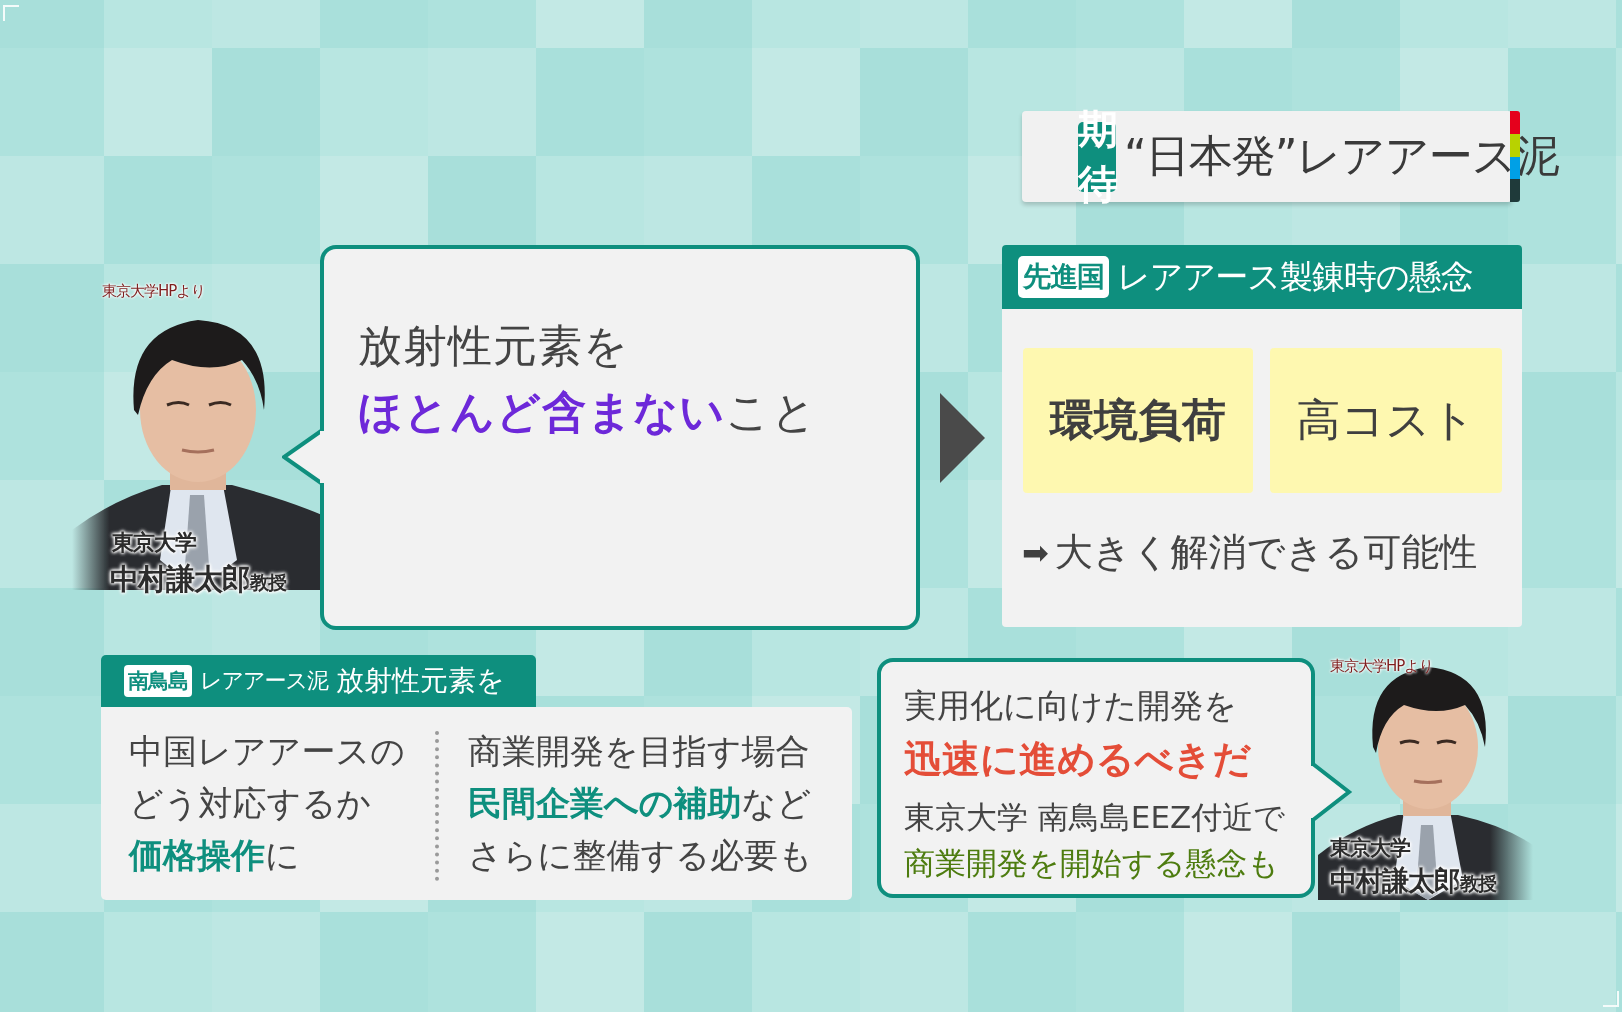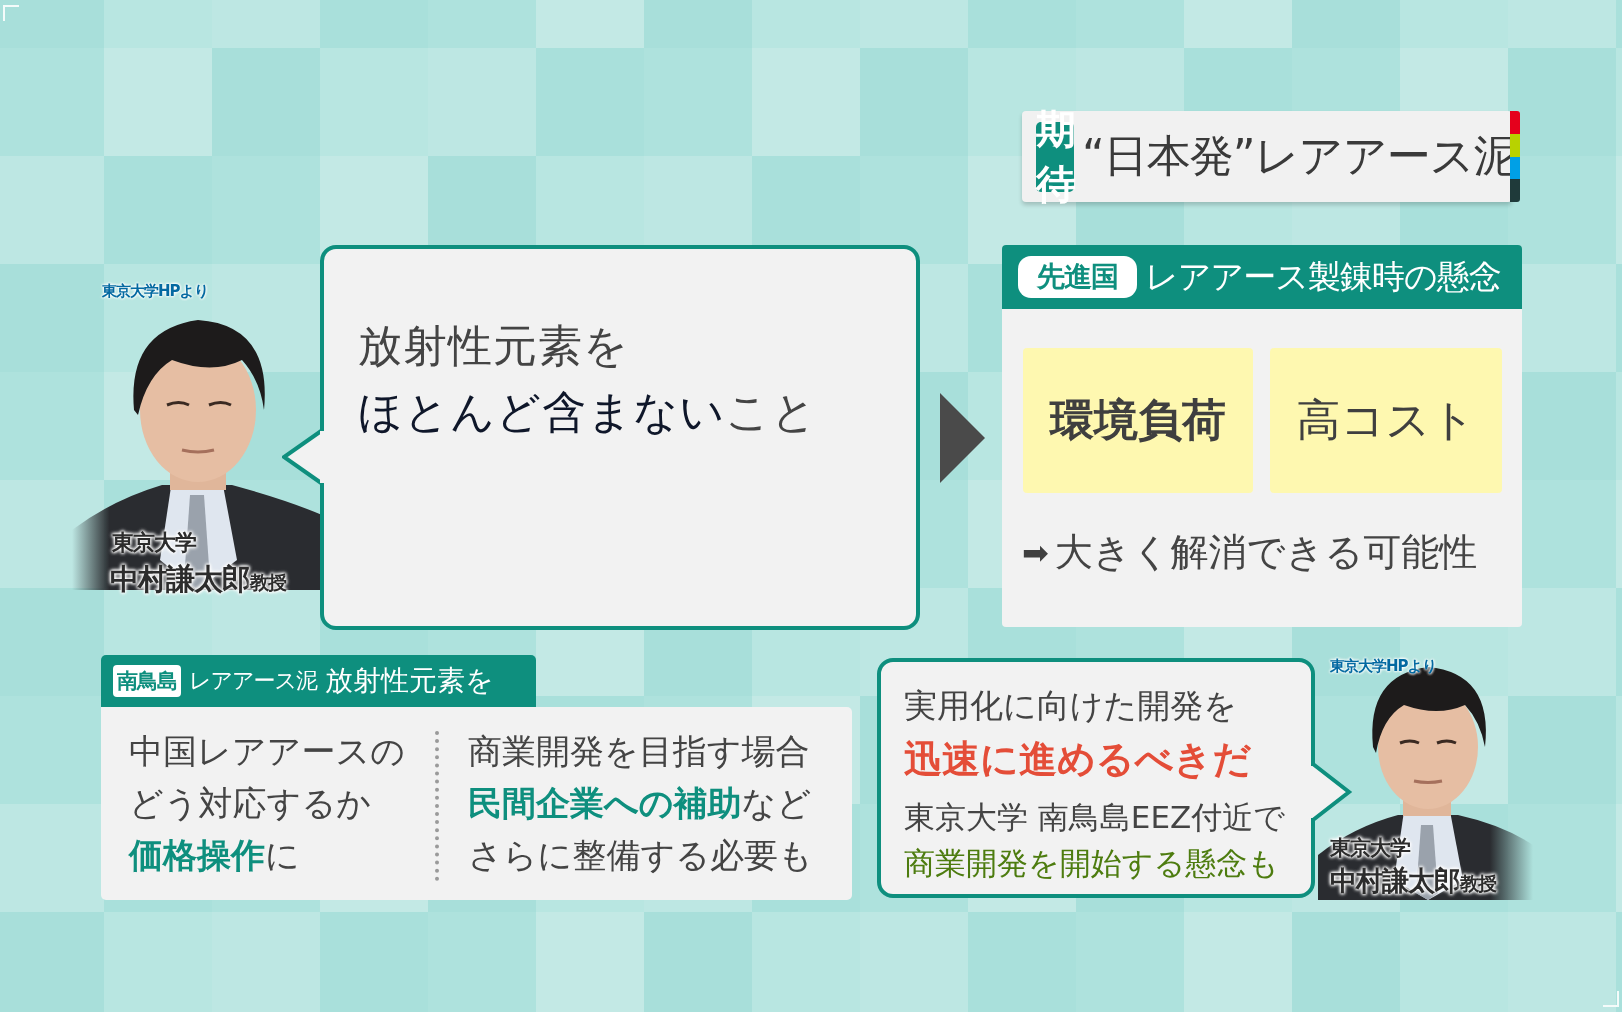--- a/index.html
+++ b/index.html
@@ -13,84 +13,84 @@
   .bg { position: absolute; inset: 0; overflow: hidden; }
   .tile { position: absolute; width: 108px; height: 108px; }
   .corner { position: absolute; width: 16px; height: 16px; border-color: #f4fbfa; border-style: solid; }
   .corner.tl { left: 3px; top: 5px; border-width: 2px 0 0 2px; }
   .corner.br { right: 3px; bottom: 5px; border-width: 0 2px 2px 0; }
 
   
   .title-box {
     position: absolute; left: 1022px; top: 111px; width: 490px; height: 91px;
     background: #f1f1f1; border-radius: 4px; box-shadow: 0 3px 4px rgba(0,0,0,0.18);
-    display: flex; align-items: center;
+    display: flex; align-items: center; padding-left: 42px;
   }
   .title-badge {
     margin-left: 14px; width: 84px; height: 70px; border-radius: 5px;
     background: #0e8f7e; color: #fff; font-size: 40px; font-weight: bold;
     display: flex; align-items: center; justify-content: center; letter-spacing: -2px;
   }
   .title-text { margin-left: 8px; font-size: 44px; color: #3a3a3a; letter-spacing: -1px; white-space: nowrap; }
   .color-bar { position: absolute; right: -8px; top: 0; width: 10px; height: 91px; border-radius: 0 3px 3px 0; overflow: hidden; }
   .color-bar div { height: 25%; }
 
   
   .portrait { position: absolute; }
-  .portrait .src { position: absolute; font-size: 15px; color: #0369a1; font-weight: bold; white-space: nowrap;
+  .portrait .src { position: absolute; font-size: 15px; color: #7f1d1d; font-weight: normal; white-space: nowrap;
     text-shadow: 0 0 3px #fff, 0 0 3px #fff, 0 0 3px #fff; letter-spacing: -1px; }
   .portrait svg { position: absolute; }
   .portrait .aff { position: absolute; font-size: 22px; font-weight: bold; color: #2c2c2c; white-space: nowrap;
     text-shadow: 0 0 3px #fff, 0 0 3px #fff, 0 0 4px #fff, 0 0 4px #fff; letter-spacing: -1px; }
   .portrait .nm { position: absolute; font-size: 29px; font-weight: bold; color: #2c2c2c; white-space: nowrap;
     text-shadow: 0 0 3px #fff, 0 0 3px #fff, 0 0 4px #fff, 0 0 4px #fff; letter-spacing: -1px; }
   .portrait .nm small { font-size: 19px; text-align: center; }
 
   
   .bubble-left {
     position: absolute; left: 320px; top: 245px; width: 600px; height: 385px;
     background: #f2f2f2; border: 4px solid #0e8f7e; border-radius: 16px;
   }
   .bubble-left .tab {
     position: absolute; left: -4px; top: -4px; width: 556px; height: 66px;
     background: #0e8f7e; border-radius: 14px 0 6px 0;
     color: #fff; font-size: 32px; padding-left: 14px; line-height: 64px; letter-spacing: -1px; white-space: nowrap;
   }
   .bubble-left .line1 { position: absolute; left: 34px; top: 68px; font-size: 44px; color: #444; letter-spacing: 1px; white-space: nowrap; }
   .bubble-left .line2 { position: absolute; left: 34px; top: 134px; font-size: 44px; color: #444; letter-spacing: 1px; white-space: nowrap; }
-  .bubble-left .line2 .hl { color: #0f172a; font-weight: normal; }
+  .bubble-left .line2 .hl { color: #6d28d9; font-weight: bold; }
   .red-box {
     position: absolute; left: 17px; top: 214px; width: 565px; height: 148px;
     background: #e44d38; border-radius: 4px; padding-left: 14px;
   }
   .red-box .r1 { position: absolute; left: 16px; top: 12px; font-size: 44px; font-weight: bold; color: #f6ea0e; white-space: nowrap; letter-spacing: 1px; }
   .red-box .r2 { position: absolute; left: 16px; top: 78px; font-size: 44px; color: #fff; white-space: nowrap; letter-spacing: 1px; }
   .tail { position: absolute; }
 
   
   .big-arrow { position: absolute; left: 940px; top: 393px; width: 0; height: 0;
     border-top: 45px solid transparent; border-bottom: 45px solid transparent; border-left: 45px solid #4a4a4a; }
 
   
   .panel-right { position: absolute; left: 1002px; top: 245px; width: 520px; height: 382px;
     background: #f2f2f2; border-radius: 4px; overflow: hidden; }
   .panel-right .hdr { height: 64px; background: #0e8f7e; display: flex; align-items: center; padding-left: 16px; }
-  .chip { background: #fff; color: #0e8f7e; border-radius: 13px; font-weight: bold; padding: 2px 19px; font-size: 28px; letter-spacing: -1px; }
+  .chip { background: #fff; color: #0e8f7e; border-radius: 5px; font-weight: bold; padding: 2px 5px; font-size: 28px; letter-spacing: -1px; }
   .panel-right .hdr .t { color: #fff; font-size: 33px; margin-left: 8px; white-space: nowrap; letter-spacing: -1px; }
   .ybox { position: absolute; top: 103px; height: 145px; background: #fef8b0; border-radius: 4px;
     display: flex; align-items: center; justify-content: center; font-size: 44px; color: #3f3f3f; font-weight: bold; }
   .ybox.a { left: 21px; width: 230px; }
   .ybox.b { left: 268px; width: 232px; font-weight: normal; }
   .concl { position: absolute; left: 20px; top: 282px; font-size: 38px; color: #444; white-space: nowrap; display: flex; align-items: center; }
   .concl .arr { font-size: 32px; margin-right: 6px; color: #3f3f3f; }
 
   
   .bl-tab { position: absolute; left: 101px; top: 655px; width: 435px; height: 52px;
     background: #0e8f7e; border-radius: 5px 5px 0 0; display: flex; align-items: center; padding-left: 12px; }
-  .bl-tab .chip { font-size: 21px; padding: 2px 4px; border-radius: 4px; }
+  .bl-tab .chip { font-size: 21px; padding: 2px 4px; border-radius: 4px; margin-left: 11px; }
   .bl-tab .s1 { color: #fff; font-size: 22px; margin-left: 8px; white-space: nowrap; letter-spacing: -1px; }
   .bl-tab .s2 { color: #fff; font-size: 28px; margin-left: 8px; white-space: nowrap; }
   .bl-body { position: absolute; left: 101px; top: 707px; width: 751px; height: 193px;
     background: #f2f2f2; border-radius: 0 5px 5px 5px; }
   .col { position: absolute; top: 18px; font-size: 34px; color: #444; line-height: 52px; white-space: nowrap; }
   .col .hl { color: #0e8f7e; font-weight: bold; }
   .col.l { left: 28px; }
   .col.r { left: 367px; }
   .dots { position: absolute; left: 334px; top: 24px; height: 150px; border-left: 4px dotted #9a9a9a; }
 

